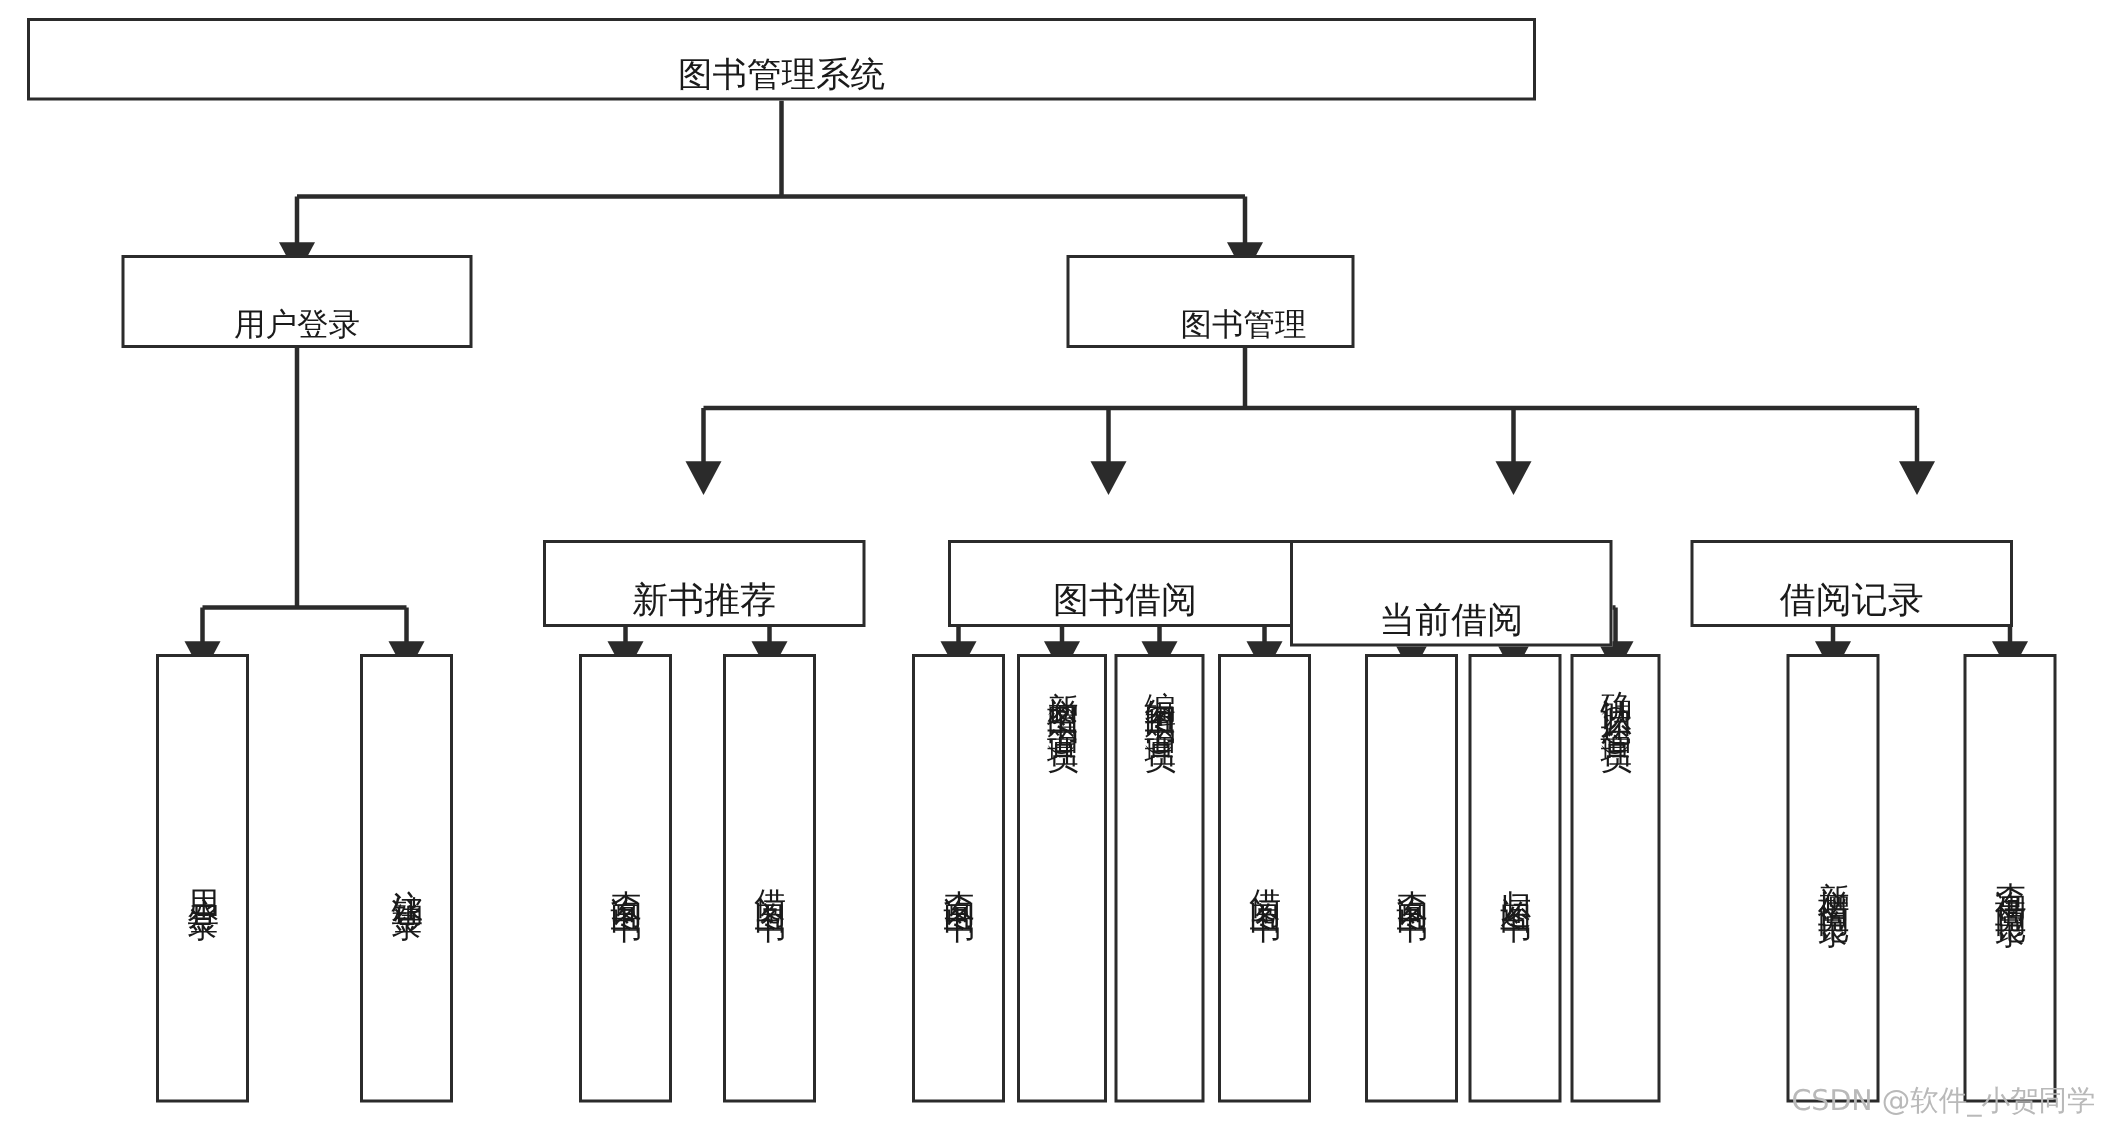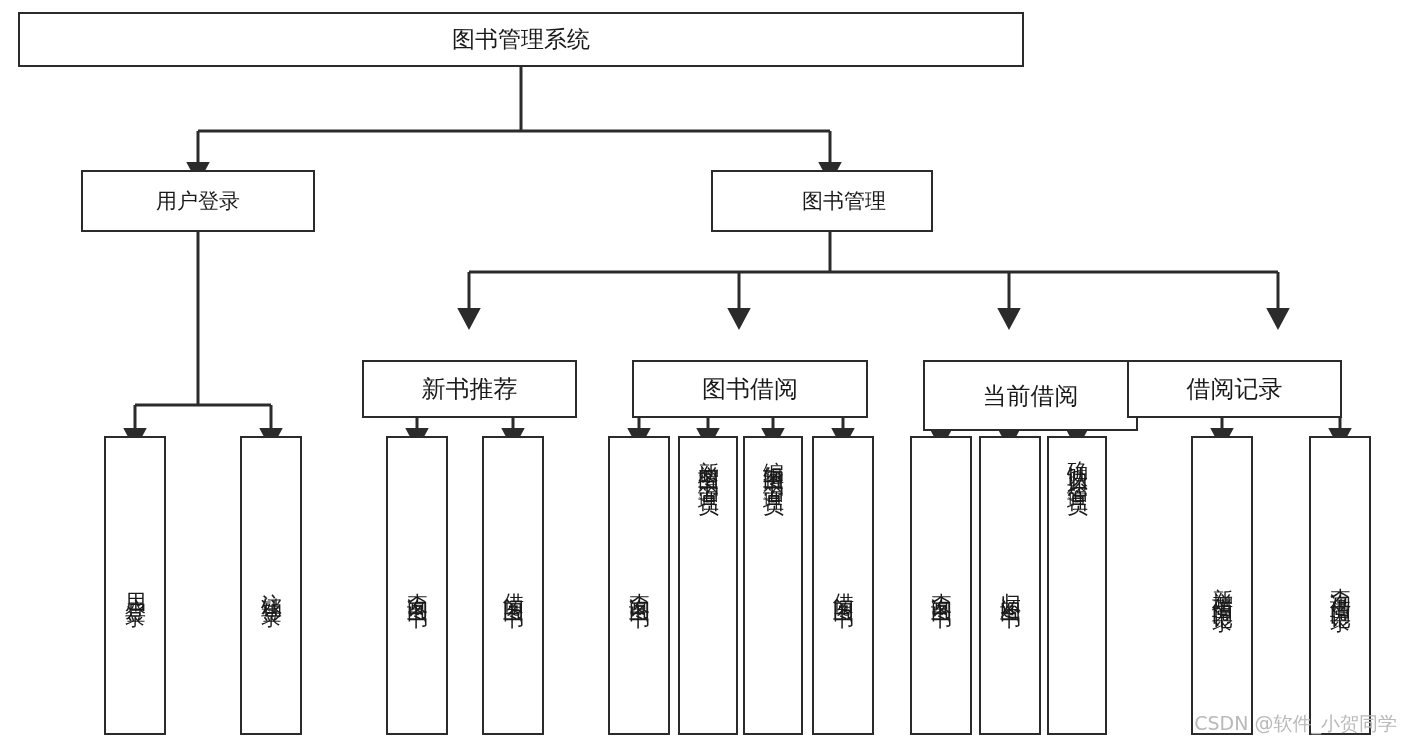--- a/index.html
+++ b/index.html
@@ -25,21 +25,21 @@
     width: 1405px;
     height: 747px;
     pointer-events: none;
   }
   .node {
     position: absolute;
     box-sizing: border-box;
     border: 2px solid #2b2b2b;
     background: #ffffff;
     display: flex;
-    align-items: center;
+    align-items: flex-end;
     justify-content: center;
     text-align: center;
     color: #1a1a1a;
     z-index: 2;
   }
   .node.root {
     font-size: 23px;
   }
   .node.lvl1 {
     font-size: 21px;
@@ -69,21 +69,21 @@
     align-items: center;
     justify-content: center;
   }
   .leaf.topalign .leaf-inner {
     align-items: flex-start;
     padding-top: 6px;
   }
   #watermark {
     position: absolute;
     right: 8px;
-    bottom: 10px;
+    bottom: 0;
     font-size: 19px;
     color: #b9b9b9;
     white-space: nowrap;
     z-index: 5;
     font-family: "DejaVu Sans", "Liberation Sans", sans-serif;
   }
 </style>
 </head>
 <body>
 
@@ -140,31 +140,31 @@
     </g>
   </svg>
 
   <div class="node root" style="left:18px; top:12px; width:1006px; height:55px;">
     <span>图书管理系统</span>
   </div>
 
   <div class="node lvl1" style="left:81px; top:170px; width:234px; height:62px;">
     <span>用户登录</span>
   </div>
-  <div class="node lvl1" style="left:711px; top:170px; width:222px; height:62px;padding-left:44px;">
+  <div class="node lvl1" style="left:711px; top:170px; width:192px; height:62px;padding-left:44px;">
     <span>图书管理</span>
   </div>
 
   <div class="node lvl2" style="left:362px; top:316px; width:215px; height:58px;">
     <span>新书推荐</span>
   </div>
   <div class="node lvl2" style="left:632px; top:316px; width:236px; height:58px;">
     <span>图书借阅</span>
   </div>
-  <div class="node lvl2" style="left:923px; top:316px; width:215px; height:71px;">
+  <div class="node lvl2" style="left:860px; top:316px; width:215px; height:71px;">
     <span>当前借阅</span>
   </div>
   <div class="node lvl2" style="left:1127px; top:316px; width:215px; height:58px;">
     <span>借阅记录</span>
   </div>
 
   <div class="node leaf" style="left:104px; top:436px; width:62px; height:299px;">
     <span class="leaf-inner">
       <span class="vtext">用户登录</span>
     </span>

